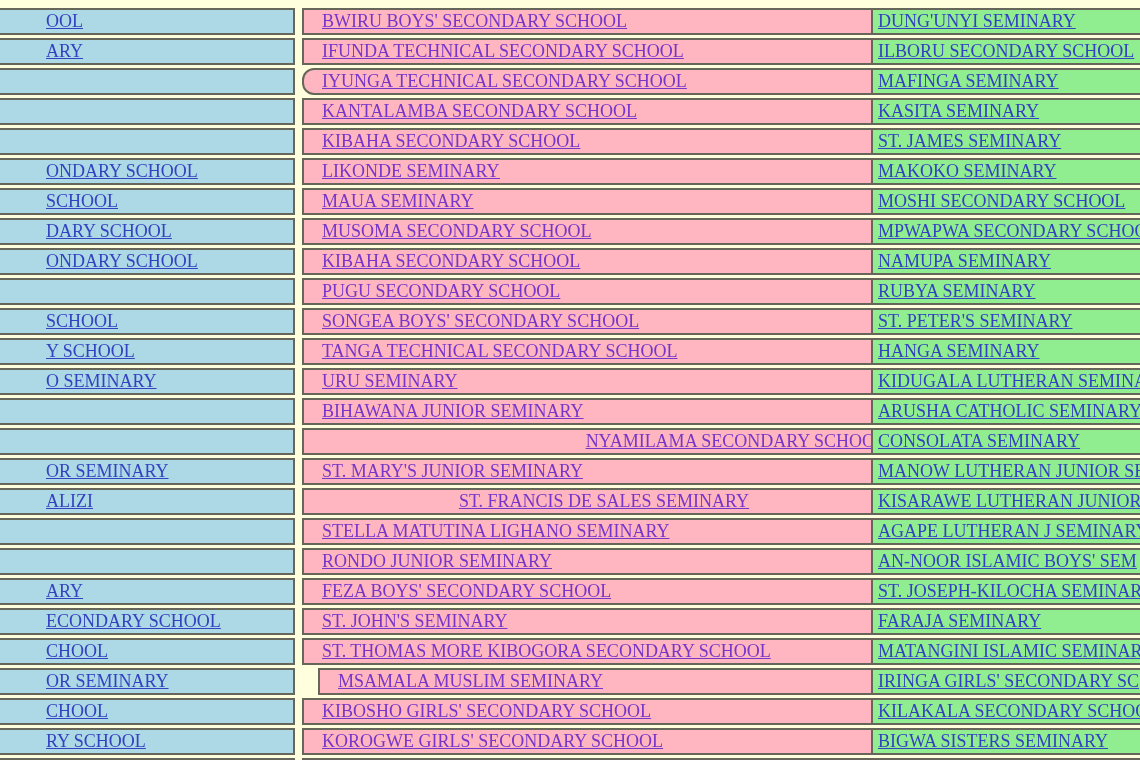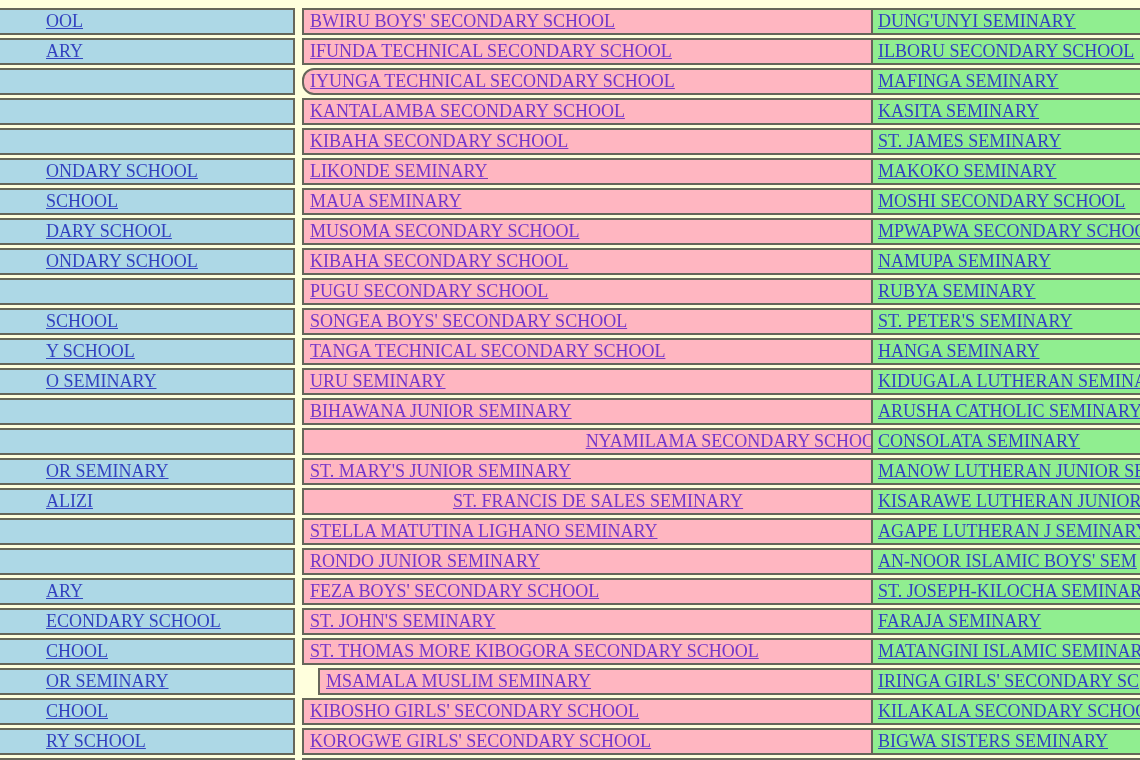--- a/index.html
+++ b/index.html
@@ -32,21 +32,21 @@
     left: 0;
     width: 295px;
     border-left: none;          
     background: var(--col1-bg, #ADD8E6);
     padding-left: 0;
   }
   .cell.col-middle {
     left: 302px;
     width: 586px;
     background: var(--col2-bg, #FFB6C1);
-    padding-left: 6px;
+    padding-left: 18px;
   }
   .cell.col-right {
     left: 871px;
     width: 350px;               
     background: var(--col3-bg, #90EE90);
     padding-left: 5px;
   }
   .school-link {
     font-size: 18px;
     line-height: 21px;

